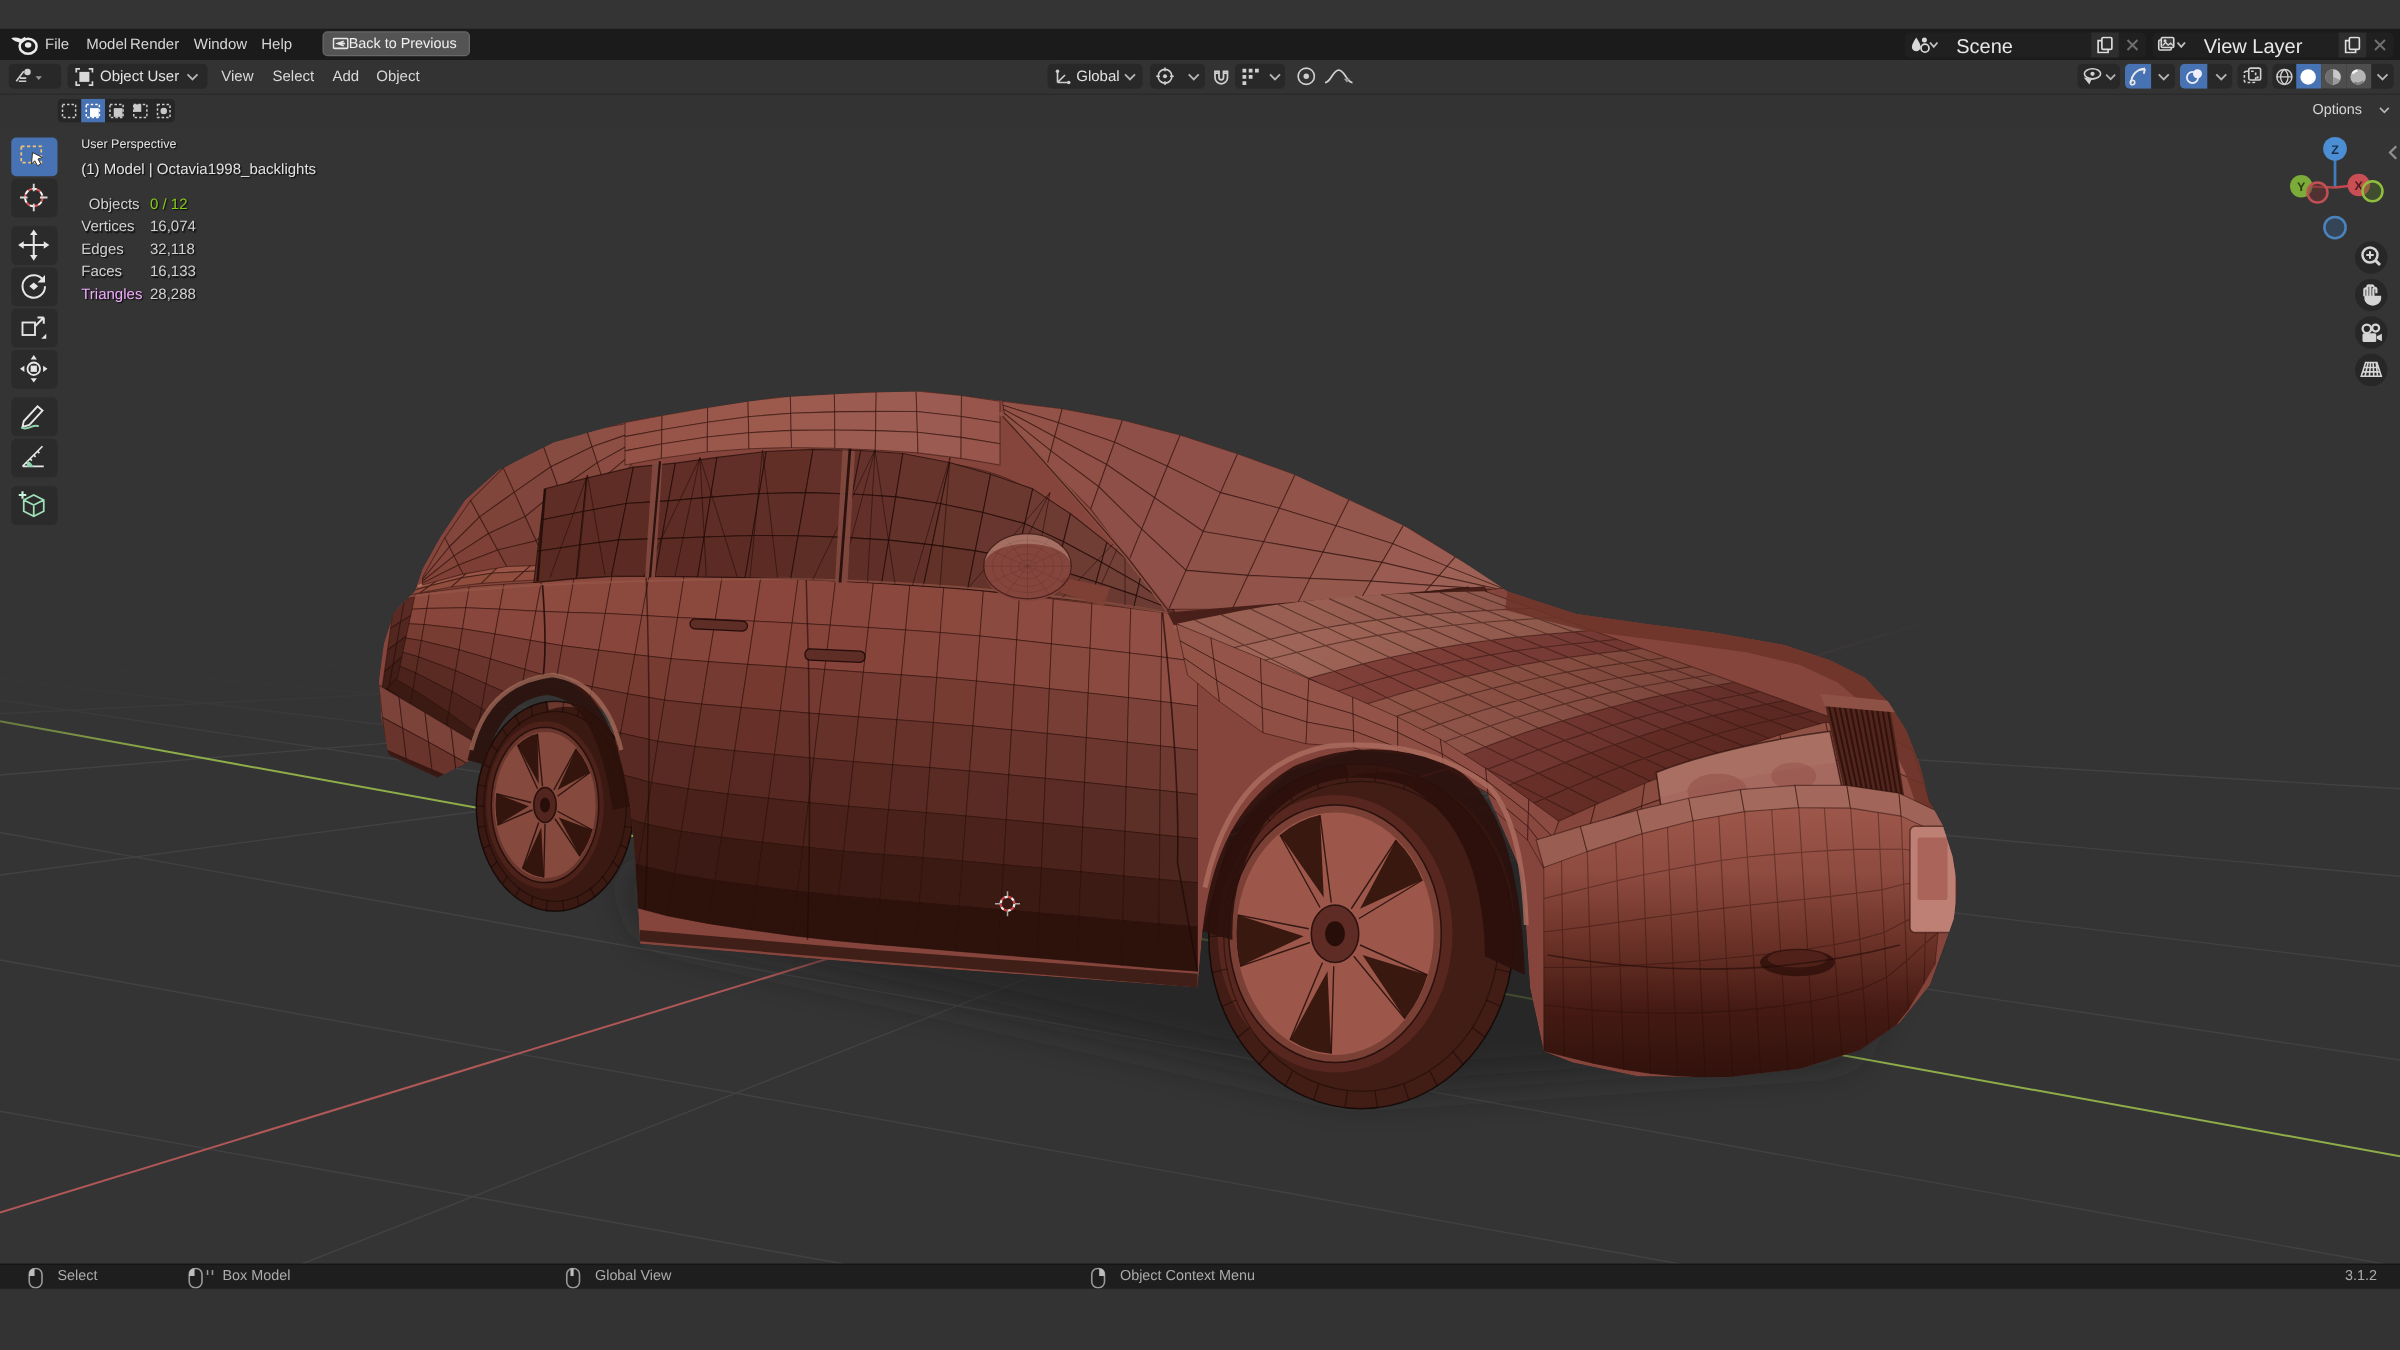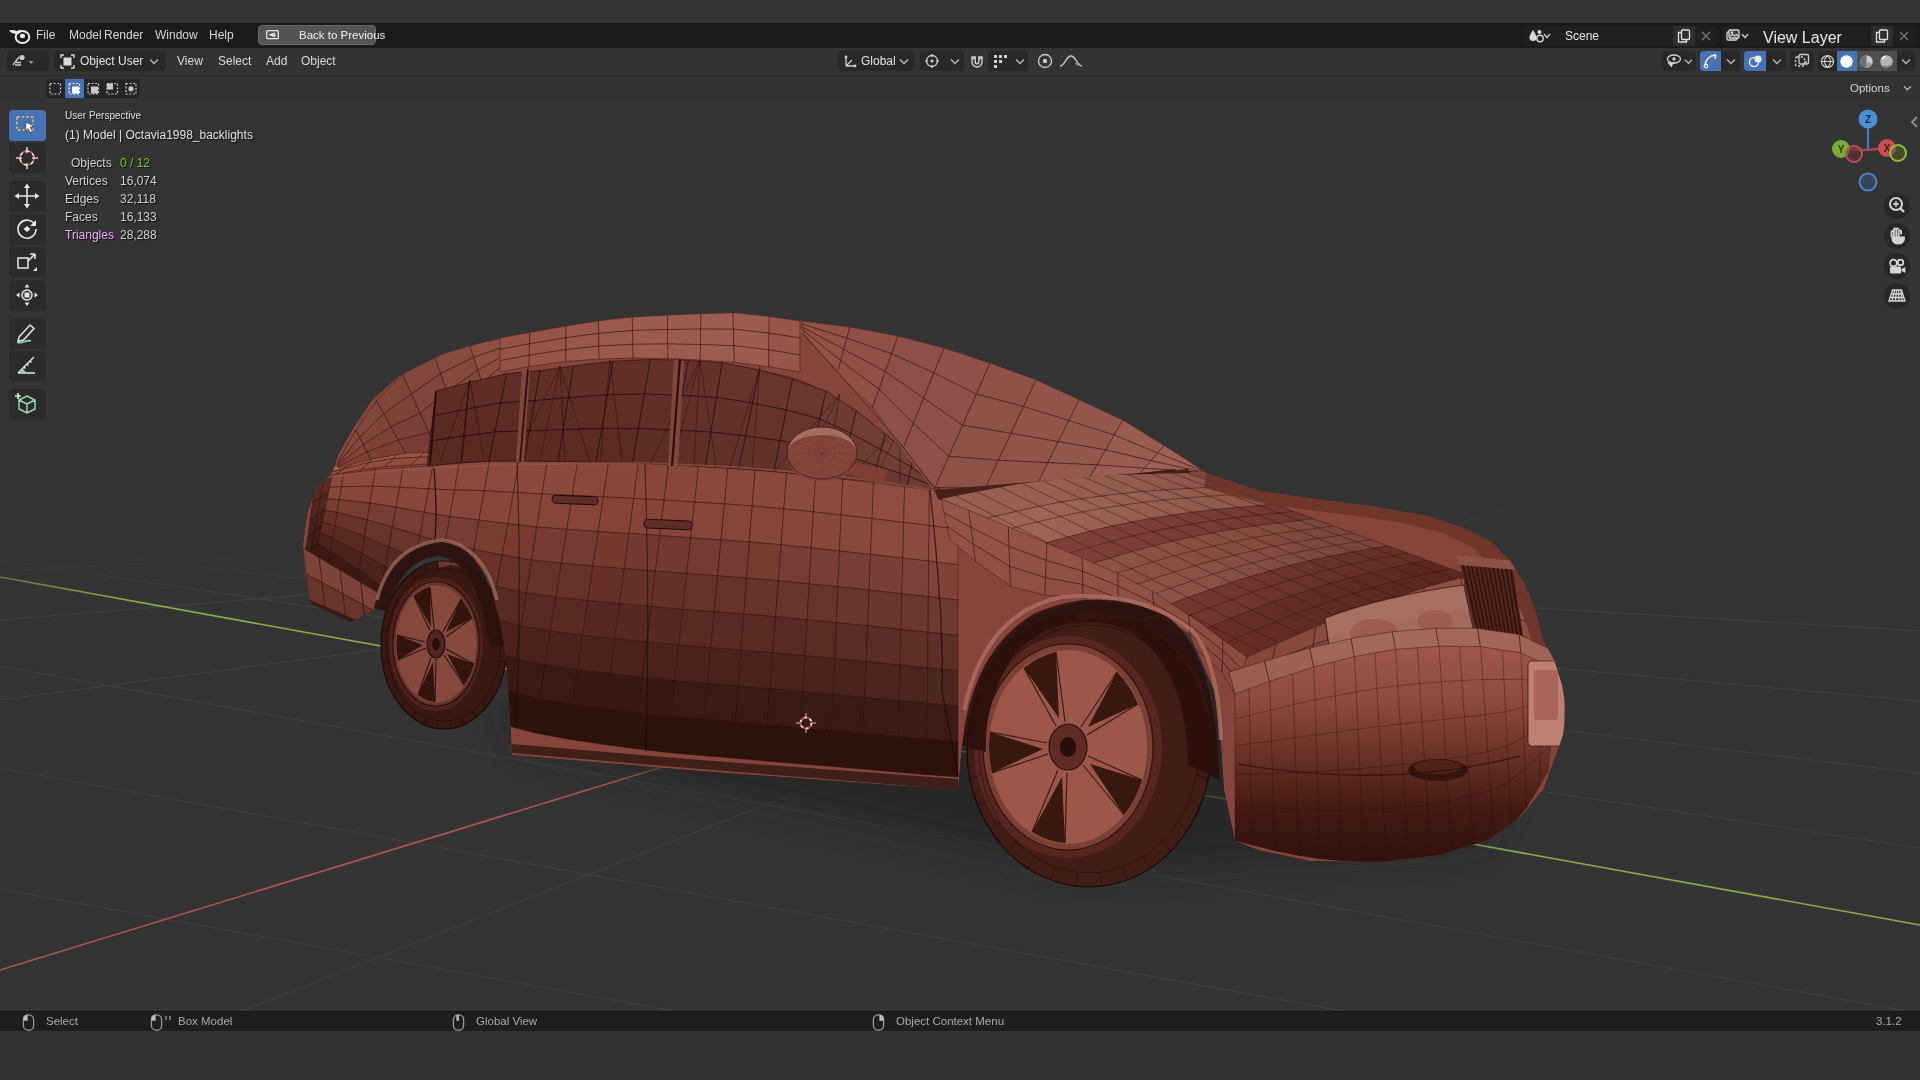--- a/index.html
+++ b/index.html
@@ -719,34 +719,34 @@
   <svg width="24" height="20" viewBox="0 0 24 20" style="position:absolute;left:8px;top:3px">
     <ellipse cx="14.5" cy="11" rx="6.8" ry="6" fill="none" stroke="#ececec" stroke-width="2"></ellipse>
     <ellipse cx="14.5" cy="10" rx="2.6" ry="2.2" fill="#ececec"></ellipse>
     <path d="M 10 8.2 Q 3 7.6 1 4.4 Q 4.5 3.4 9 5.2 L 12 3.4 Q 13 5 12.6 6.2 Z" fill="#ececec"></path>
   </svg>
   <div class="tmenu" style="left:36px">File</div>
   <div class="tmenu" style="left:69px">Model</div>
   <div class="tmenu" style="left:104px">Render</div>
   <div class="tmenu" style="left:155px">Window</div>
   <div class="tmenu" style="left:209px">Help</div>
-  <div style="position:absolute;left:258px;top:2px;width:118px;height:20px;background:#545454;border:1px solid #686868;border-radius:4px;color:#f0f0f0;font-size:11.5px;line-height:19px;padding-left:40px;box-sizing:border-box;white-space:nowrap">Back to Previous</div>
+  <div style="position:absolute;left:258px;top:2px;width:118px;height:20px;background:#545454;border:1px solid #686868;border-radius:4px;color:#f0f0f0;font-size:11.5px;line-height:19px;padding-left:20px;box-sizing:border-box;white-space:nowrap">Back to Previous</div>
   <svg width="13" height="11" viewBox="0 0 13 11" style="position:absolute;left:266px;top:7px">
     <rect x="0.7" y="0.7" width="11.6" height="8" rx="1" fill="none" stroke="#e8e8e8" stroke-width="1.3"></rect>
     <path d="M 9 3 L 4 4.8 L 9 6.6 M 4 4.8 H 10" stroke="#e8e8e8" stroke-width="1.2" fill="none"></path>
   </svg>
 
   <div style="position:absolute;left:1524px;top:3px;width:193px;height:20px;background:#202020;border-radius:4px">
     <svg width="26" height="16" viewBox="0 0 26 16" style="position:absolute;left:3px;top:2px">
       <path d="M 6 2 C 8 5 9.5 7.5 9.5 9.5 A 3.5 3.5 0 0 1 2.5 9.5 C 2.5 7.5 4 5 6 2 Z" fill="#d8d8d8"></path>
       <circle cx="12.5" cy="4" r="2" fill="#d8d8d8"></circle>
       <circle cx="13" cy="10.5" r="3.2" fill="none" stroke="#d8d8d8" stroke-width="1.4"></circle>
       <path d="M 20 6 l 3 3.5 l 3 -3.5" stroke="#c0c0c0" stroke-width="1.5" fill="none" transform="translate(-3,0)"></path>
     </svg>
-    <span style="position:absolute;left:41px;top:3px;font-size:12px;color:#e8e8e8">Scene</span>
+    <span style="position:absolute;left:41px;top:3px;font-size:16px;color:#e8e8e8">Scene</span>
     <div style="position:absolute;right:22px;top:0;width:22px;height:20px;background:#2e2e2e">
       <svg width="14" height="14" viewBox="0 0 14 14" style="position:absolute;left:4px;top:3px">
         <rect x="4.5" y="1" width="8" height="9.5" rx="1" fill="none" stroke="#e0e0e0" stroke-width="1.3"></rect>
         <path d="M 4.5 3.5 H 1.5 V 13 H 9.5 V 10.5" fill="none" stroke="#e0e0e0" stroke-width="1.3"></path>
       </svg>
     </div>
     <svg width="12" height="12" viewBox="0 0 12 12" style="position:absolute;right:5px;top:4px">
       <path d="M 2 2 L 10 10 M 10 2 L 2 10" stroke="#6f6f6f" stroke-width="1.6"></path>
     </svg>
   </div>

